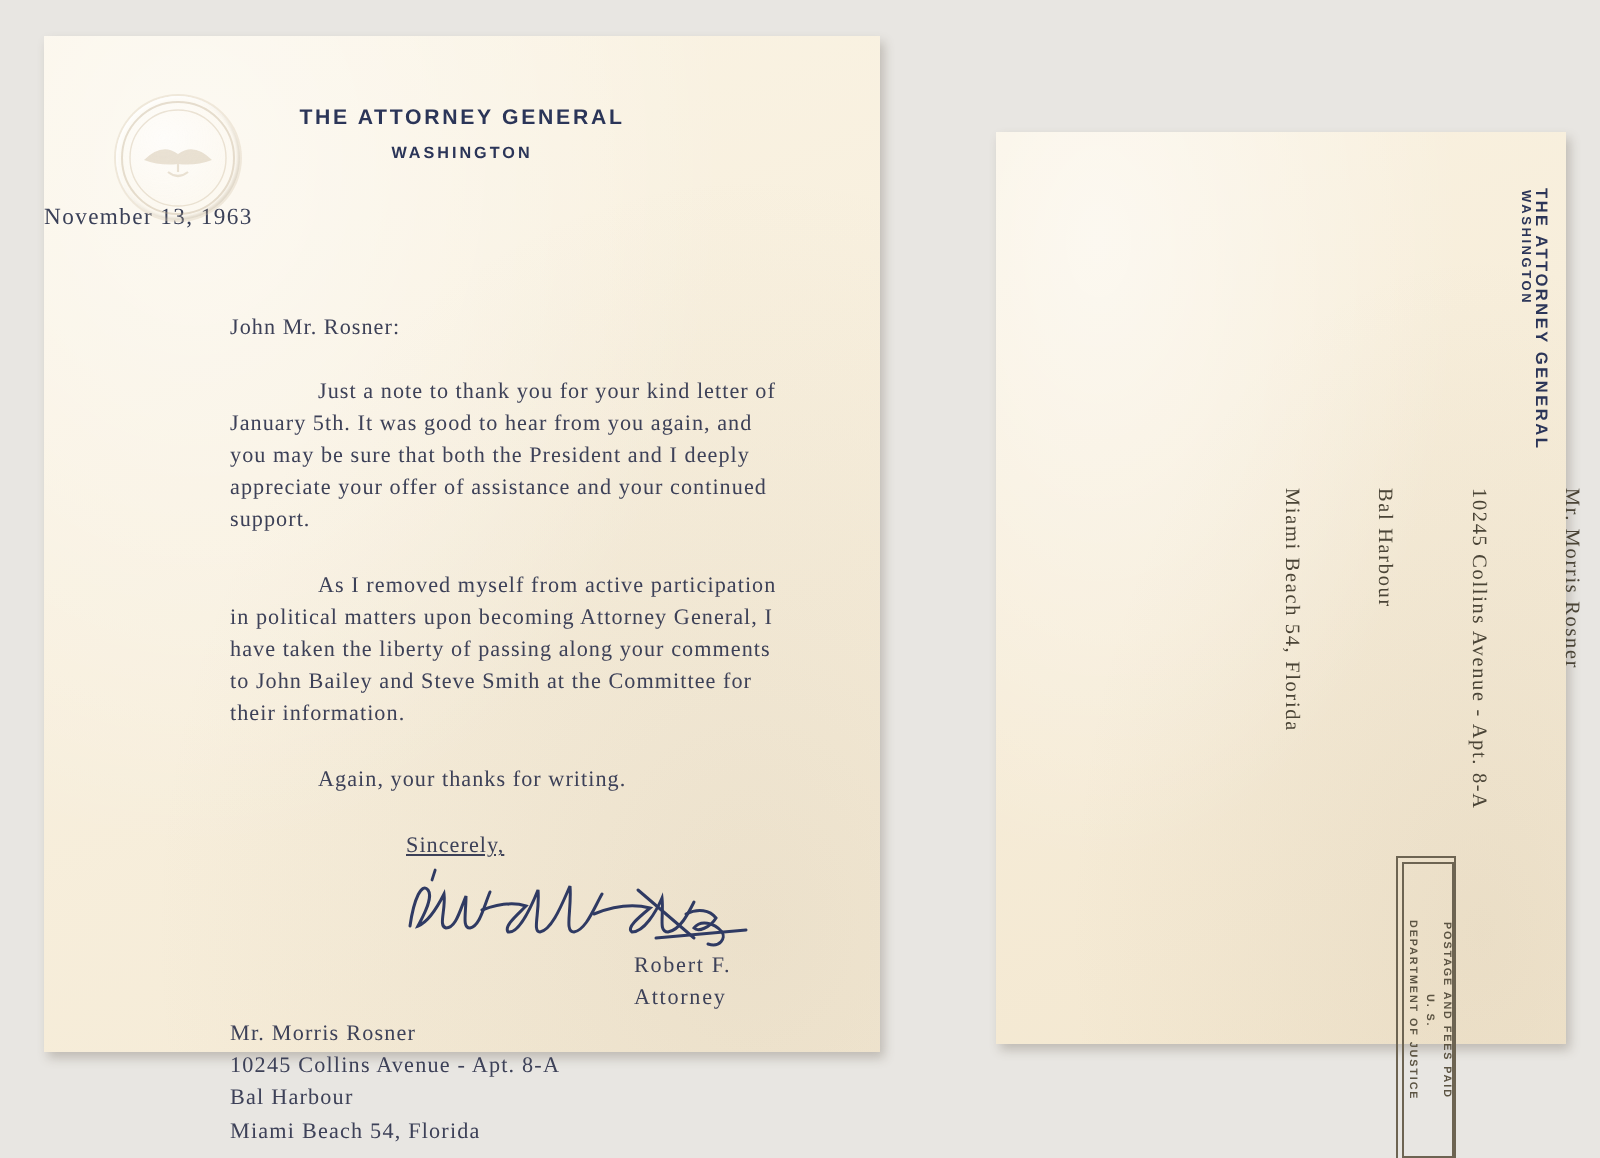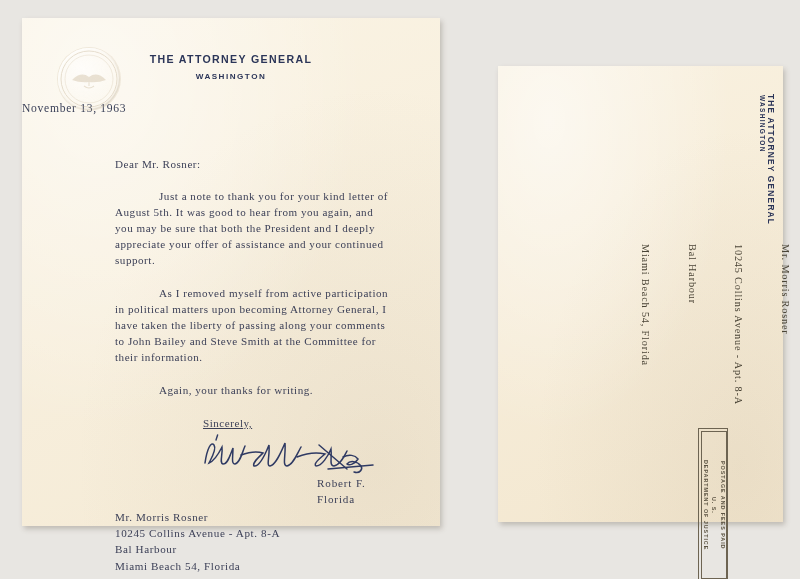--- a/index.html
+++ b/index.html
@@ -219,39 +219,39 @@
         <path d="M14 32 q9 -9 17 -3 q8 -6 17 3 q-8 3 -17 2 q-9 1 -17 -2 z" fill="#c2ae8d"></path>
         <path d="M31 29 l0 9 M26 38 q5 4 10 0" fill="none" stroke="#c2ae8d" stroke-width="1.1"></path>
       </svg>
     </div>
 
     <div class="head head-1">THE ATTORNEY GENERAL</div>
     <div class="head head-2">WASHINGTON</div>
     <div class="date">November 13, 1963</div>
 
     <div class="body-block">
-      <div class="salutation">Dear Mr. Rosner:</div>
-      <div class="para">Just a note to thank you for your kind letter of August 5th.  It was good to hear from you again, and you may be sure that both the President and I deeply appreciate your offer of assistance and your continued support.</div>
+      <div class="salutation">John Mr. Rosner:</div>
+      <div class="para">Just a note to thank you for your kind letter of January 5th.  It was good to hear from you again, and you may be sure that both the President and I deeply appreciate your offer of assistance and your continued support.</div>
       <div class="para">As I removed myself from active participation in political matters upon becoming Attorney General, I have taken the liberty of passing along your comments to John Bailey and Steve Smith at the Committee for their information.</div>
       <div class="again">Again, your thanks for writing.</div>
       <div class="sincerely">Sincerely,</div>
 
       <div class="sig-wrap">
         <svg width="185" height="44" viewBox="0 0 185 44" aria-hidden="true">
           <g fill="none" stroke="#2f3a63" stroke-width="1.5" stroke-linecap="round">
             <path d="M8 30 C10 16, 14 8, 17 12 C20 16, 14 26, 12 30 C17 28, 22 20, 25 14 C26 22, 22 30, 26 31 C31 31, 33 22, 36 15 C36 24, 34 31, 38 31 C43 30, 45 20, 48 13"></path>
             <path d="M44 22 C52 19, 60 18, 66 20 C61 25, 55 30, 57 33 C62 34, 68 22, 72 12 C73 23, 69 33, 73 33 C79 32, 84 19, 88 10 C89 22, 85 33, 90 33 C96 32, 100 21, 104 14"></path>
             <path d="M100 24 C110 20, 120 19, 128 21 C122 26, 116 31, 119 33 C125 33, 131 23, 134 16 C135 25, 132 33, 137 33 C143 32, 147 24, 150 18"></path>
             <path d="M146 24 C152 21, 158 22, 161 26 C158 31, 152 33, 150 31 C153 27, 160 28, 164 33 C166 36, 163 41, 157 39"></path>
             <path d="M122 12 L150 36"></path>
             <path d="M131 36 L176 32"></path>
           </g>
           <path d="M19 7 l1.6 -5" stroke="#2f3a63" stroke-width="1.4" stroke-linecap="round" fill="none"></path>
         </svg>
-        <div class="sig-name">Robert F. Florida</div>
+        <div class="sig-name">Robert F. Attorney</div>
       </div>
     </div>
 
     <div class="recipient">
       <div>Mr. Morris Rosner</div>
       <div>10245 Collins Avenue - Apt. 8-A</div>
       <div>Bal Harbour</div>
       <div>Miami Beach 54, Florida</div>
     </div>
 

